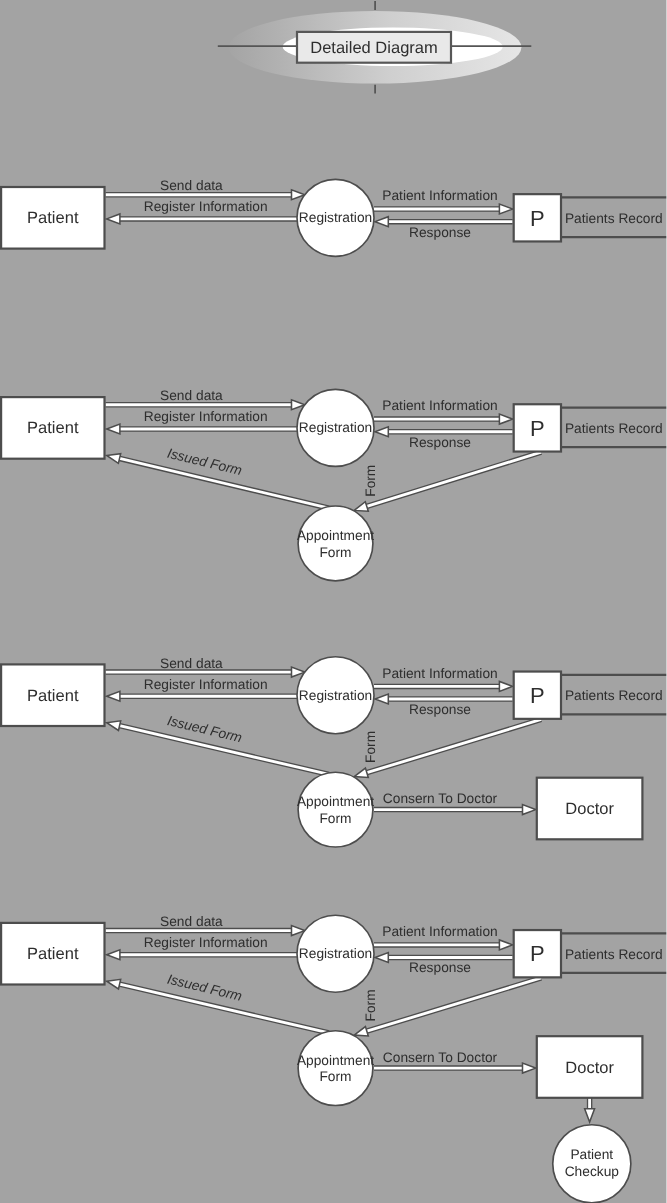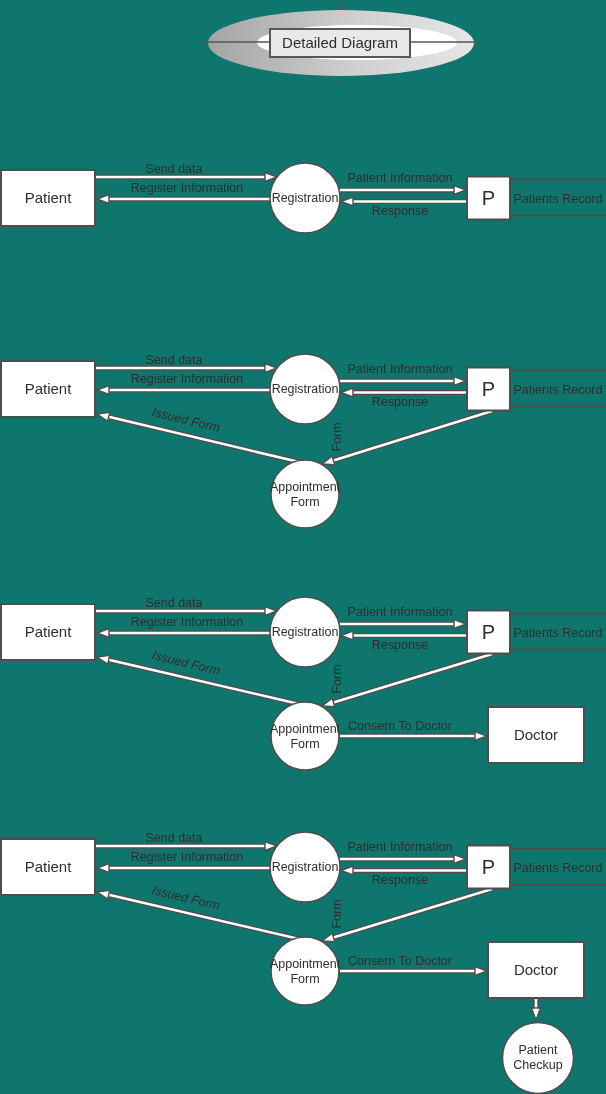--- a/index.html
+++ b/index.html
@@ -1,16 +1,16 @@
 <!DOCTYPE html>
 <html><head>
 <meta charset="utf-8">
 <style>
   html,body{margin:0;padding:0;background:#fff;}
-  #canvas{position:relative;width:606px;height:1094px;background:#0f766e;overflow:hidden;text-align:right;}
+  #canvas{position:relative;width:606px;height:1094px;background:#a3a3a3;overflow:hidden;text-align:right;}
   svg{display:block;}
   text{font-family:"Liberation Sans","DejaVu Sans",sans-serif;fill:#2e2e2e;}
   .t15{font-size:15px;text-anchor:middle;}
   .t12{font-size:12.5px;text-anchor:middle;}
   .t20{font-size:20px;text-anchor:middle;}
   .ital{font-style:italic;}
   .node{fill:#ffffff;stroke:#4d4d4d;stroke-width:2;}
   .proc{fill:#ffffff;stroke:#4d4d4d;stroke-width:1.5;}
   .ds-line{stroke:#4d4d4d;stroke-width:2;}
   .shaft-outer{stroke:#4d4d4d;stroke-width:5;}

